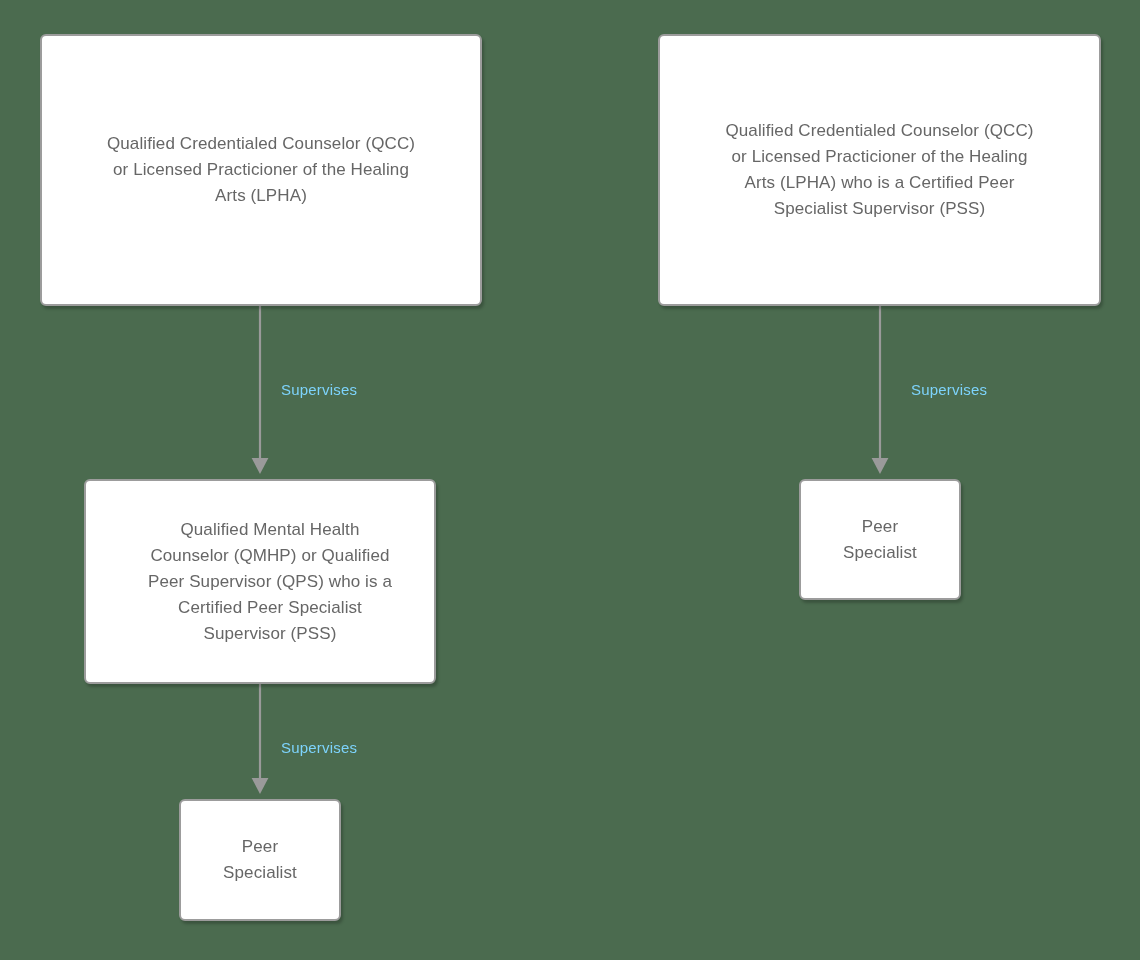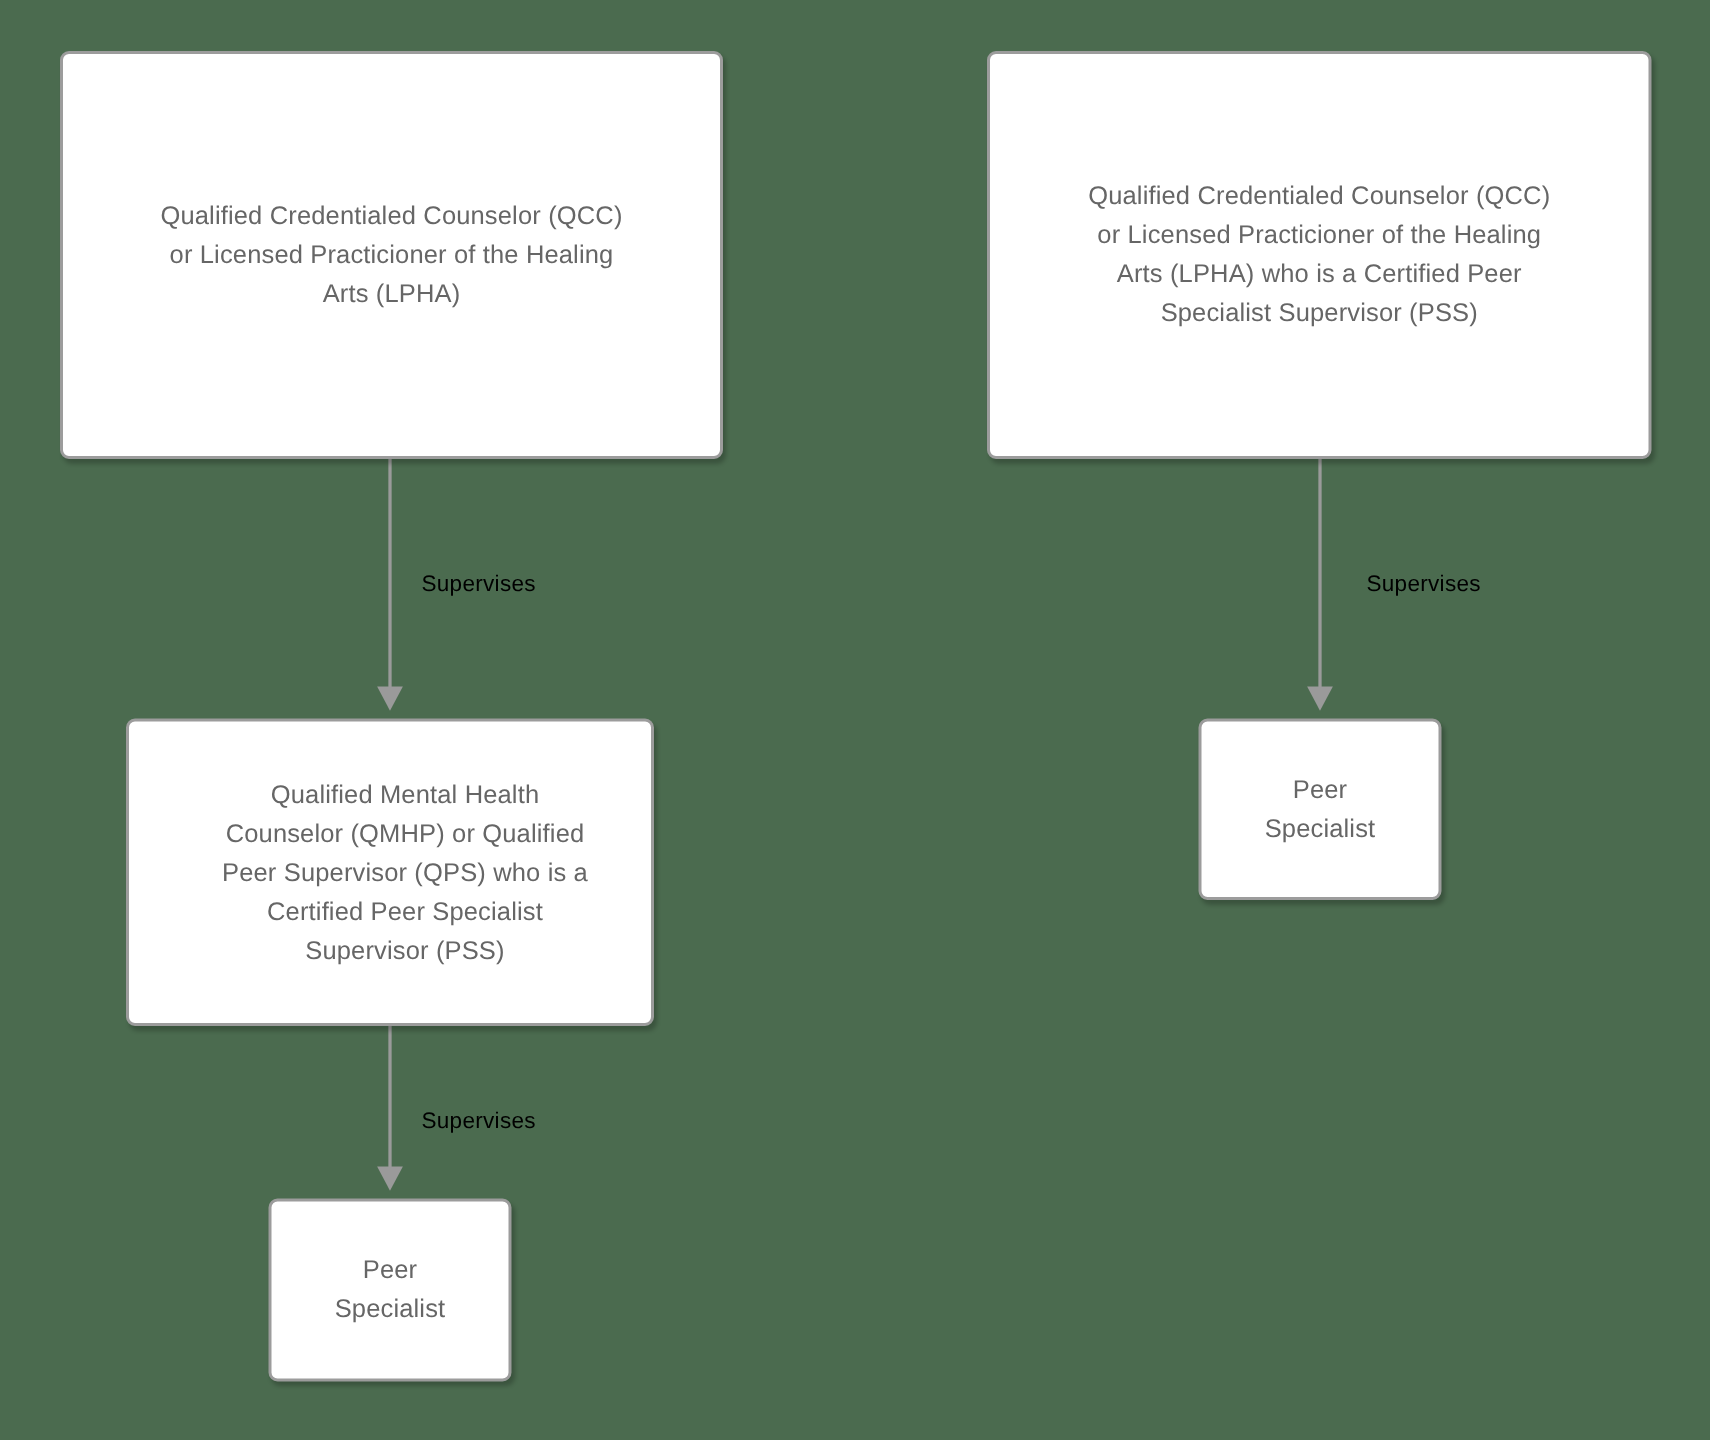--- a/index.html
+++ b/index.html
@@ -59,21 +59,21 @@
   
   #node-qcc-lpha          { left: 40px;  top: 34px;  width: 442px; height: 272px; }
   #node-qcc-lpha-pss      { left: 658px; top: 34px;  width: 443px; height: 272px; }
   #node-qmhp-qps-pss      { left: 84px;  top: 479px; width: 352px; height: 205px; padding-left: 20px; }
   #node-peer-specialist-1 { left: 179px; top: 799px; width: 162px; height: 122px; }
   #node-peer-specialist-2 { left: 799px; top: 479px; width: 162px; height: 121px; }
 
   
   .edge-label {
     position: absolute;
-    color: #000000;
+    color: #7dd3fc;
     font-size: 15px;
     line-height: 18px;
     white-space: nowrap;
     letter-spacing: 0.2px;
   }
   #edge-label-1 { left: 281px; top: 381px; }
   #edge-label-2 { left: 281px; top: 739px; }
   #edge-label-3 { left: 911px; top: 381px; }
 </style>
 </head>

